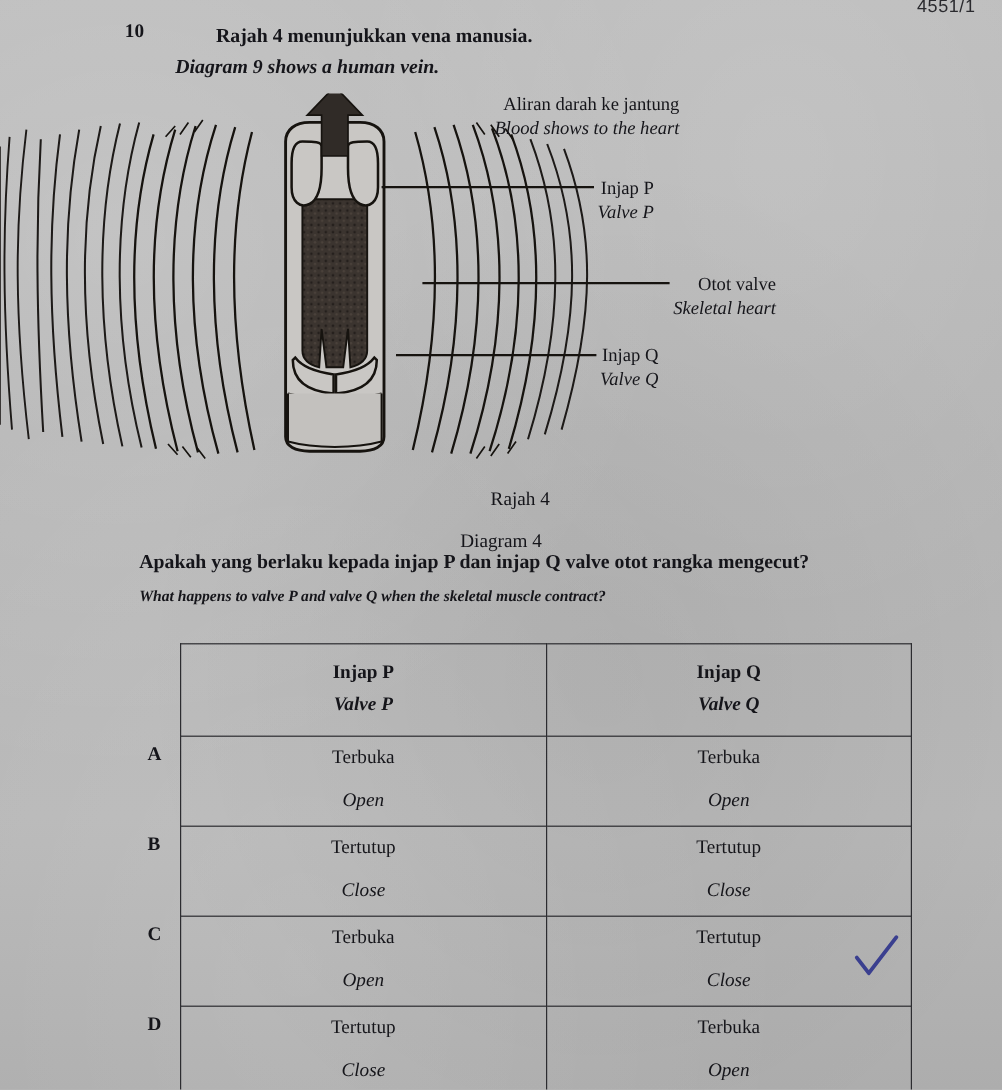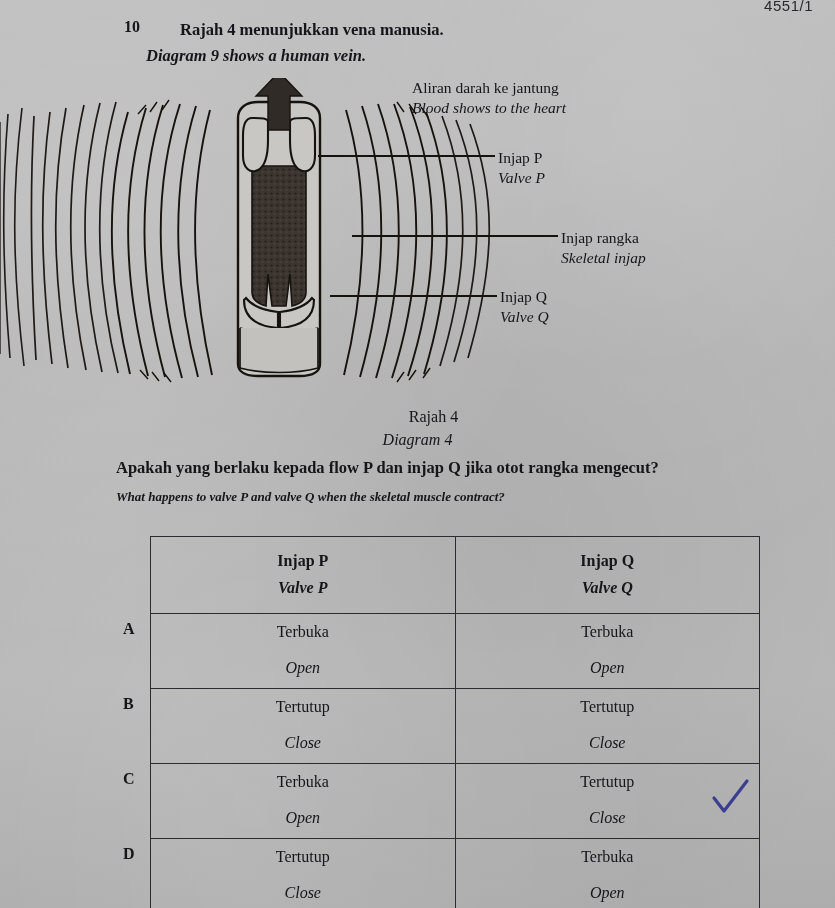--- a/index.html
+++ b/index.html
@@ -40,21 +40,20 @@
     color: #2a2a2e;
     font-family: "Liberation Sans", sans-serif;
   }
 
   .q-number {
     position: absolute;
     left: 104px;
     top: 18px;
     font-size: 16px;
     font-weight: bold;
-    margin-left: 20px;
   }
   .stem-malay {
     position: absolute;
     left: 146px;
     top: 20px;
     font-size: 16.5px;
     font-weight: bold;
     white-space: nowrap;
     margin-left: 34px;
   }
@@ -68,20 +67,21 @@
     white-space: nowrap;
   }
 
   
   .figure {
     position: absolute;
     left: 0;
     top: 78px;
     width: 835px;
     height: 320px;
+    text-align: right;
   }
   .fig-svg { position: absolute; left: 0; top: 0; }
 
   .lbl {
     position: absolute;
     font-size: 15.5px;
     line-height: 20px;
     white-space: nowrap;
   }
   .lbl .ms { display: block; font-weight: normal; }
@@ -94,21 +94,21 @@
   .lbl-valve-q { left: 500px; top: 209px; }
 
   .fig-caption {
     position: absolute;
     width: 835px;
     top: 408px;
     text-align: center;
     font-size: 16px;
   }
   .fig-caption .ms { display: block; padding-left: 32px; }
-  .fig-caption .en { display: block; font-style: italic; margin-top: 5px; }
+  .fig-caption .en { display: block; margin-top: 17px; }
 
   .question-ms {
     position: absolute;
     left: 116px;
     top: 458px;
     font-size: 16.5px;
     font-weight: bold;
     white-space: nowrap;
   }
   .question-en {
@@ -286,36 +286,36 @@
       <span class="ms">Aliran darah ke jantung</span>
       <span class="en">Blood shows to the heart</span>
     </div>
 
     <div class="lbl lbl-valve-p">
       <span class="ms">Injap P</span>
       <span class="en">Valve P</span>
     </div>
 
     <div class="lbl lbl-muscle">
-      <span class="ms">Injap rangka</span>
-      <span class="en">Skeletal injap</span>
+      <span class="ms">Otot valve</span>
+      <span class="en">Skeletal heart</span>
     </div>
 
     <div class="lbl lbl-valve-q">
       <span class="ms">Injap Q</span>
       <span class="en">Valve Q</span>
     </div>
   </div>
 
   <div class="fig-caption">
     <span class="ms">Rajah 4</span>
     <span class="en">Diagram 4</span>
   </div>
 
-  <div class="question-ms">Apakah yang berlaku kepada flow P dan injap Q jika otot rangka mengecut?</div>
+  <div class="question-ms">Apakah yang berlaku kepada injap P dan injap Q valve otot rangka mengecut?</div>
   <div class="question-en">What happens to valve P and valve Q when the skeletal muscle contract?</div>
 
   <div class="options-wrap">
     <table class="options">
       <thead>
         <tr>
           <th>
             <span class="ms">Injap P</span>
             <span class="en">Valve P</span>
           </th>

